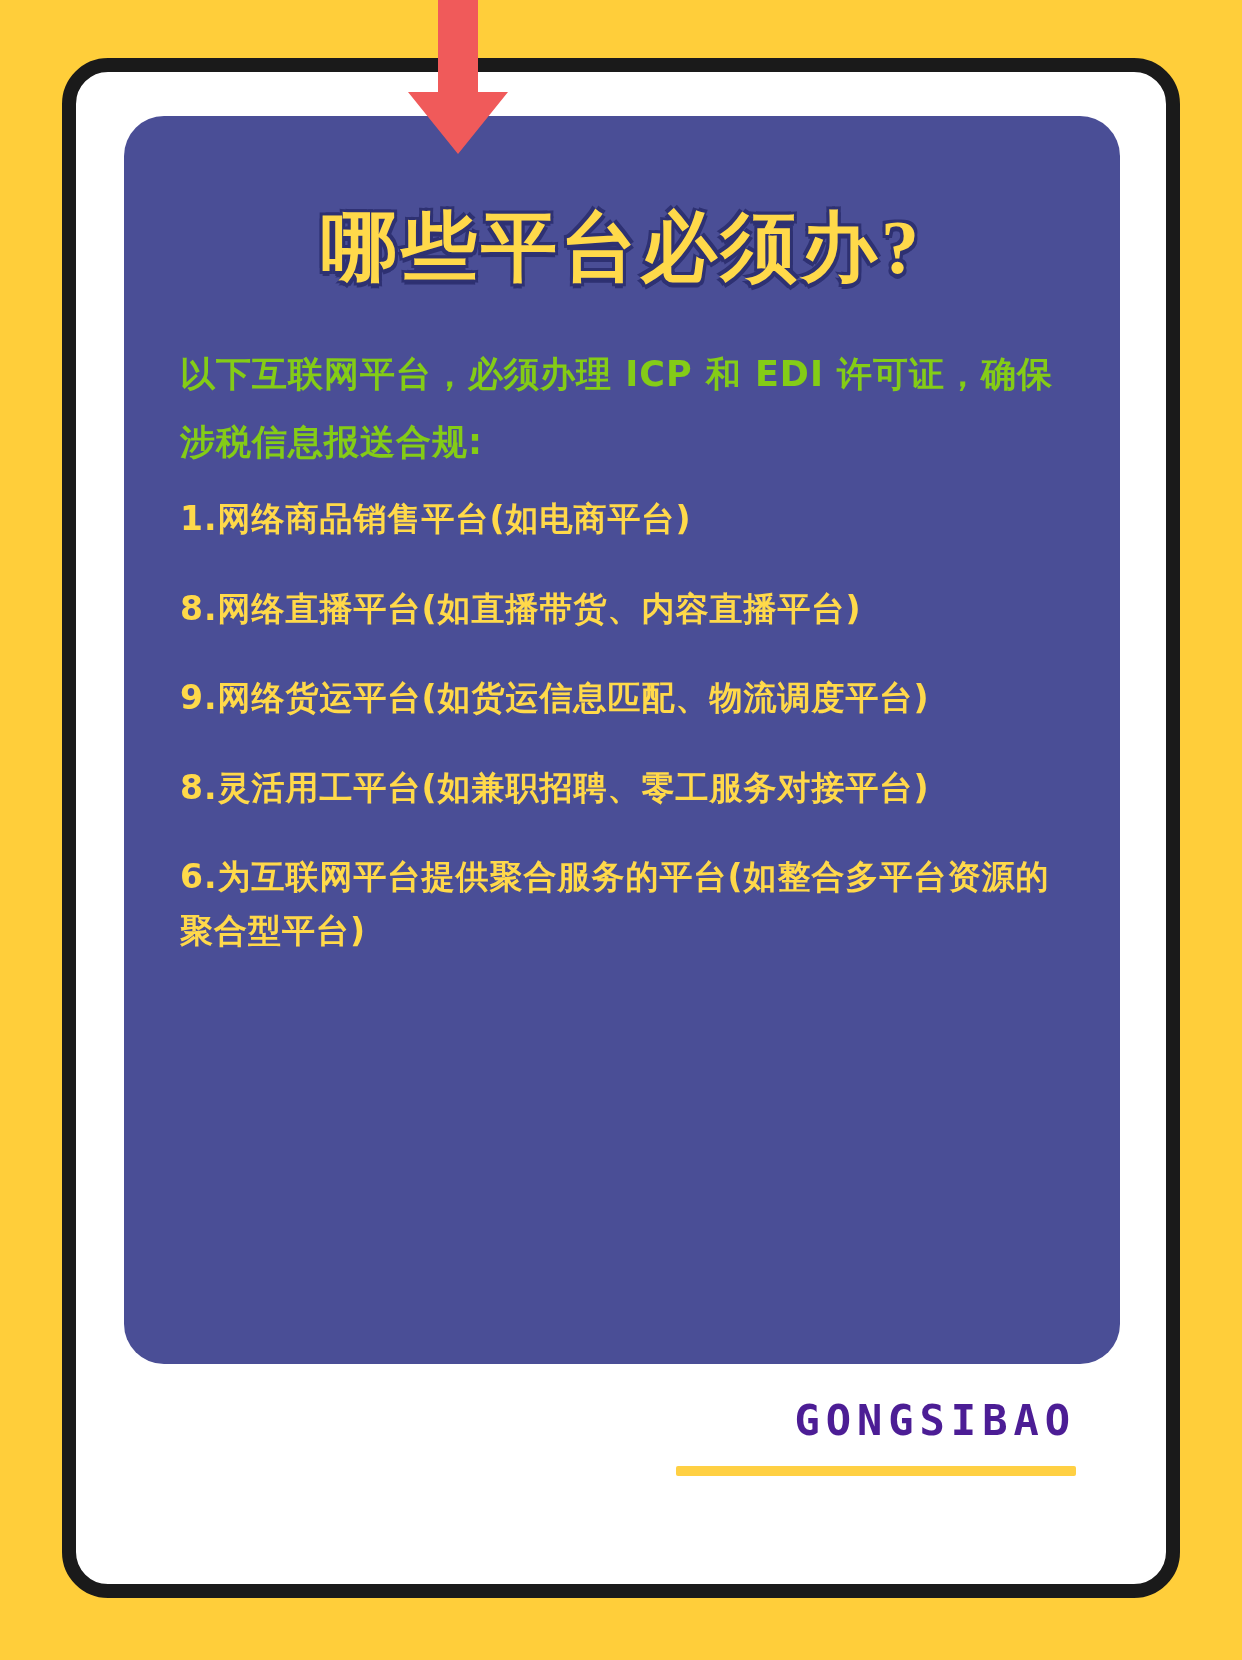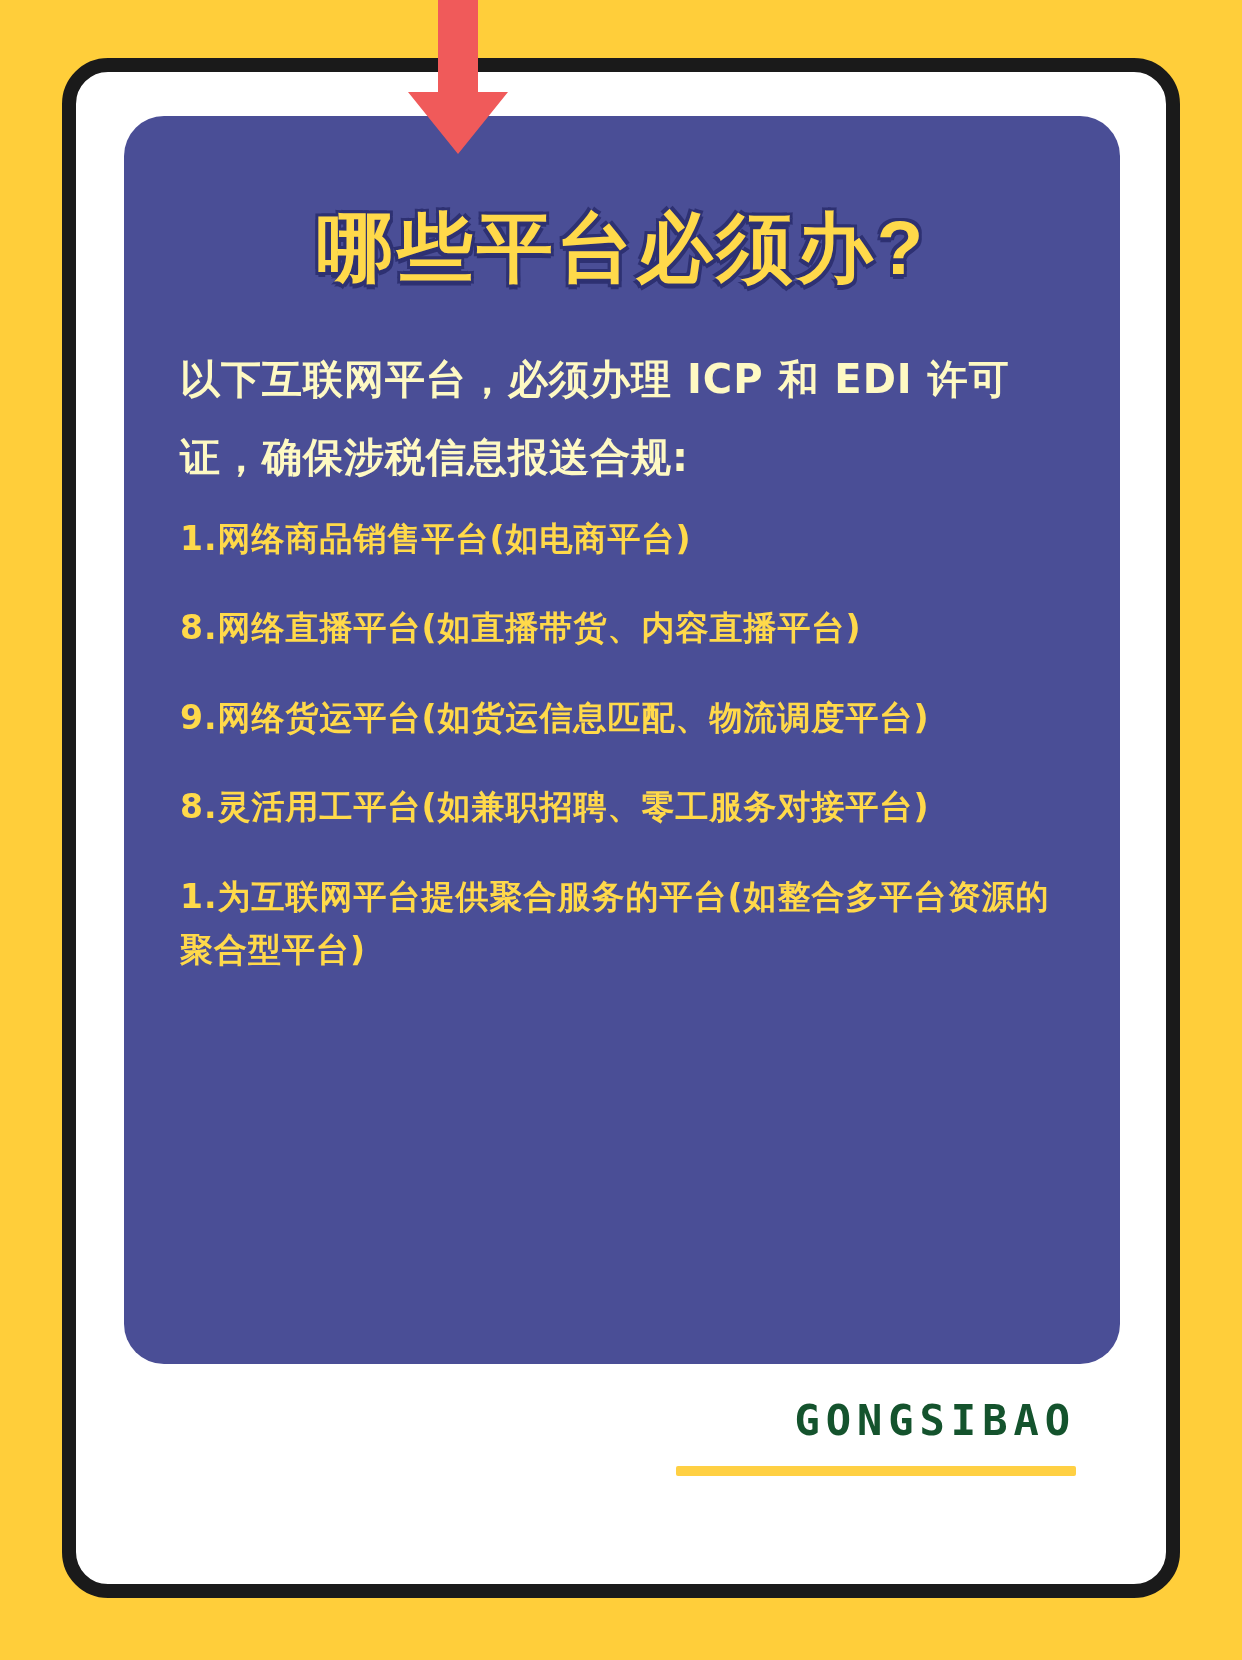--- a/index.html
+++ b/index.html
@@ -55,42 +55,42 @@
     width: 108px;
     height: 162px;
     z-index: 5;
   }
 
   .title-block {
     margin-top: 34px;
     text-align: center;
   }
   .title-line {
-    font-family: Liberation Sans, sans-serif;
+    font-family: Liberation Serif, serif;
     font-weight: bold;
     color: #FFD94A;
     font-size: 76px;
     line-height: 1.42;
     letter-spacing: 4px;
     text-shadow:
       -3px -3px 0 #2E3172,
        3px -3px 0 #2E3172,
       -3px  3px 0 #2E3172,
        3px  3px 0 #2E3172,
        0px  5px 0 #2E3172;
   }
 
   .body-block {
     margin-top: 38px;
     padding: 0 16px;
   }
 
   .intro {
-    color: #fef9c3;
-    font-size: 40px;
+    color: #84cc16;
+    font-size: 35px;
     font-weight: bold;
     line-height: 1.95;
     letter-spacing: 1px;
   }
 
   .list {
     margin-top: 16px;
   }
   .list-item {
     color: #FFD94A;
@@ -110,21 +110,21 @@
     height: 130px;
   }
   .brand {
     position: absolute;
     right: 44px;
     top: 6px;
     font-family: "DejaVu Sans Mono", monospace;
     font-size: 42px;
     font-weight: bold;
     letter-spacing: 6px;
-    color: #14532d;
+    color: #4c1d95;
   }
   .brand-underline {
     position: absolute;
     right: 44px;
     top: 76px;
     width: 400px;
     height: 10px;
     background: #FFD043;
     border-radius: 2px;
   }
@@ -147,21 +147,21 @@
     </div>
 
     <div class="body-block">
       <div class="intro">以下互联网平台，必须办理 ICP 和 EDI 许可证，确保涉税信息报送合规:</div>
 
       <div class="list">
         <div class="list-item">1.网络商品销售平台(如电商平台)</div>
         <div class="list-item">8.网络直播平台(如直播带货、内容直播平台)</div>
         <div class="list-item">9.网络货运平台(如货运信息匹配、物流调度平台)</div>
         <div class="list-item">8.灵活用工平台(如兼职招聘、零工服务对接平台)</div>
-        <div class="list-item">1.为互联网平台提供聚合服务的平台(如整合多平台资源的聚合型平台)</div>
+        <div class="list-item">6.为互联网平台提供聚合服务的平台(如整合多平台资源的聚合型平台)</div>
       </div>
     </div>
 
   </div>
 
   <div class="footer">
     <div class="brand">GONGSIBAO</div>
     <div class="brand-underline"></div>
   </div>
 

